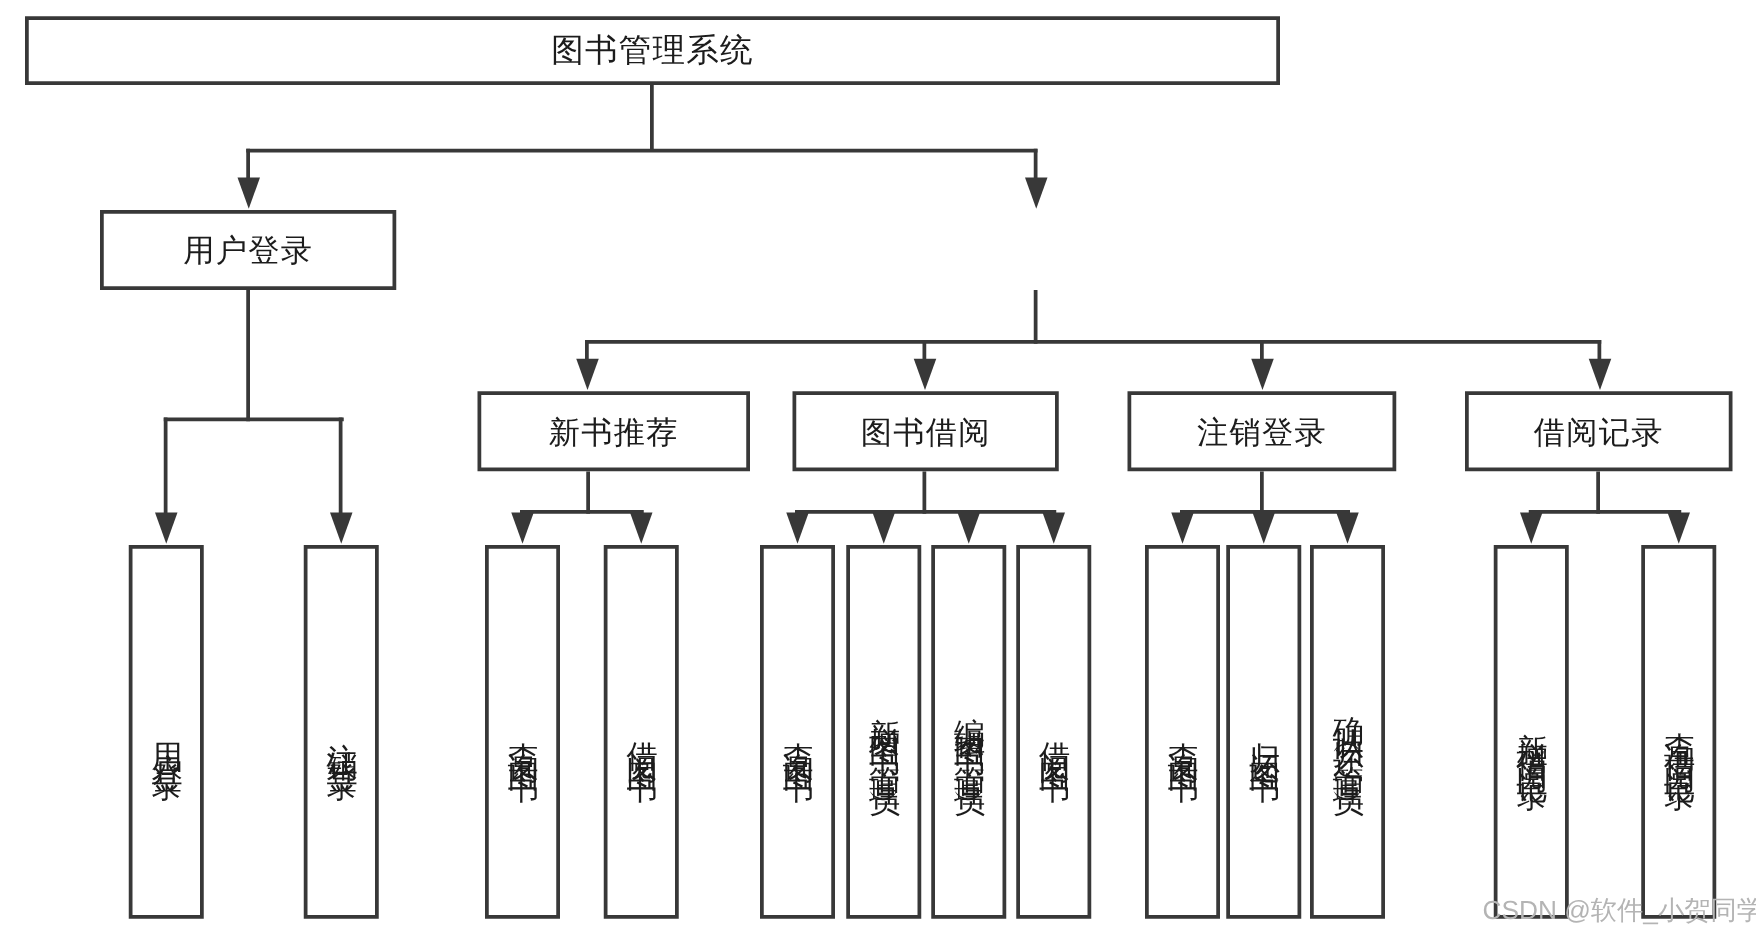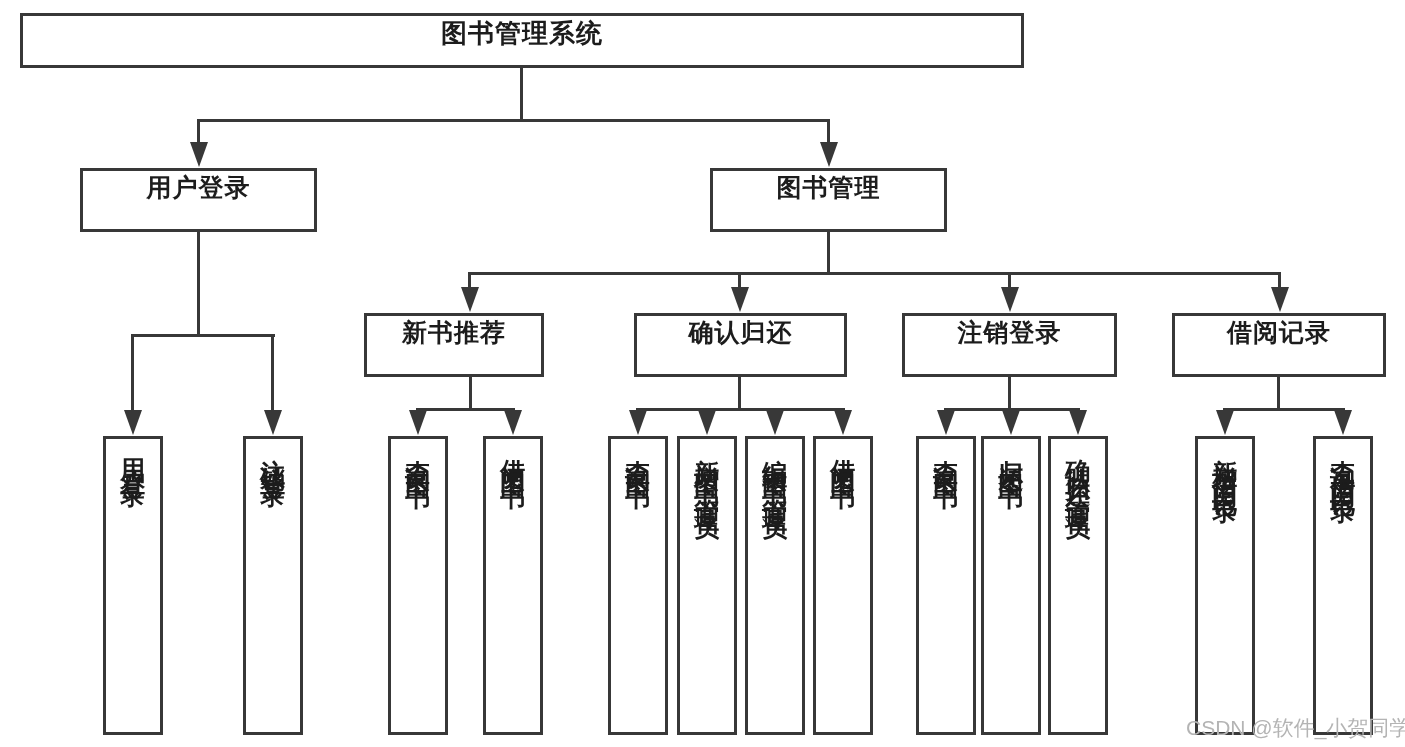--- a/index.html
+++ b/index.html
@@ -14,23 +14,22 @@
     height:747px;
     background:var(--box-fill,#ffffff);
     overflow:hidden;
   }
   .box{
     position:absolute;
     box-sizing:border-box;
     border:3px solid var(--line,#383838);
     background:var(--box-fill,#ffffff);
     display:flex;
-    align-items:flex-start;
+    align-items:center;
     justify-content:center;
-    font-weight:bold;
   }
   .hlabel{
     font-size:25px;
     color:var(--text,#1c1c1c);
     white-space:nowrap;
     letter-spacing:1px;
   }
   .root .hlabel{font-size:26px;}
   .vlabel{
     writing-mode:vertical-rl;
@@ -122,29 +121,26 @@
   <div class="arrow" style="left:1216px;top:410px;"></div>
   <div class="arrow" style="left:1334px;top:410px;"></div>
 
   <div class="box root" style="left:20px;top:13px;width:1004px;height:55px;">
     <span class="hlabel">图书管理系统</span>
   </div>
 
   <div class="box" style="left:80px;top:168px;width:237px;height:64px;">
     <span class="hlabel">用户登录</span>
   </div>
-  <div class="box" style="left:710px;top:168px;width:237px;height:64px;">
-    <span class="hlabel">图书管理</span>
-  </div>
 
-  <div class="box" style="left:364px;top:313px;width:180px;height:64px;">
+  <div class="box" style="left:382px;top:313px;width:218px;height:64px;">
     <span class="hlabel">新书推荐</span>
   </div>
   <div class="box" style="left:634px;top:313px;width:213px;height:64px;">
-    <span class="hlabel">确认归还</span>
+    <span class="hlabel">图书借阅</span>
   </div>
   <div class="box" style="left:902px;top:313px;width:215px;height:64px;">
     <span class="hlabel">注销登录</span>
   </div>
   <div class="box" style="left:1172px;top:313px;width:214px;height:64px;">
     <span class="hlabel">借阅记录</span>
   </div>
 
   <div class="box" style="left:103px;top:436px;width:60px;height:299px;">
     <span class="vlabel">用户登录</span>

